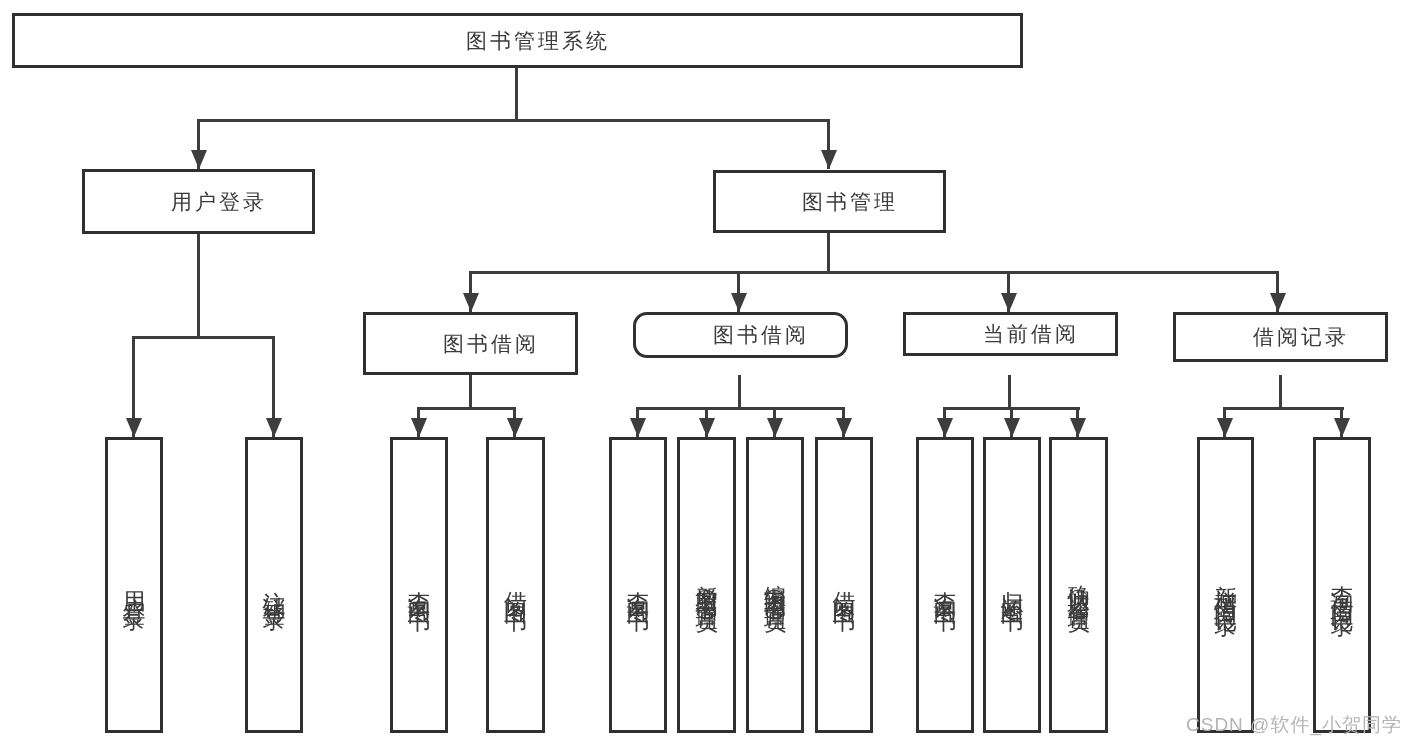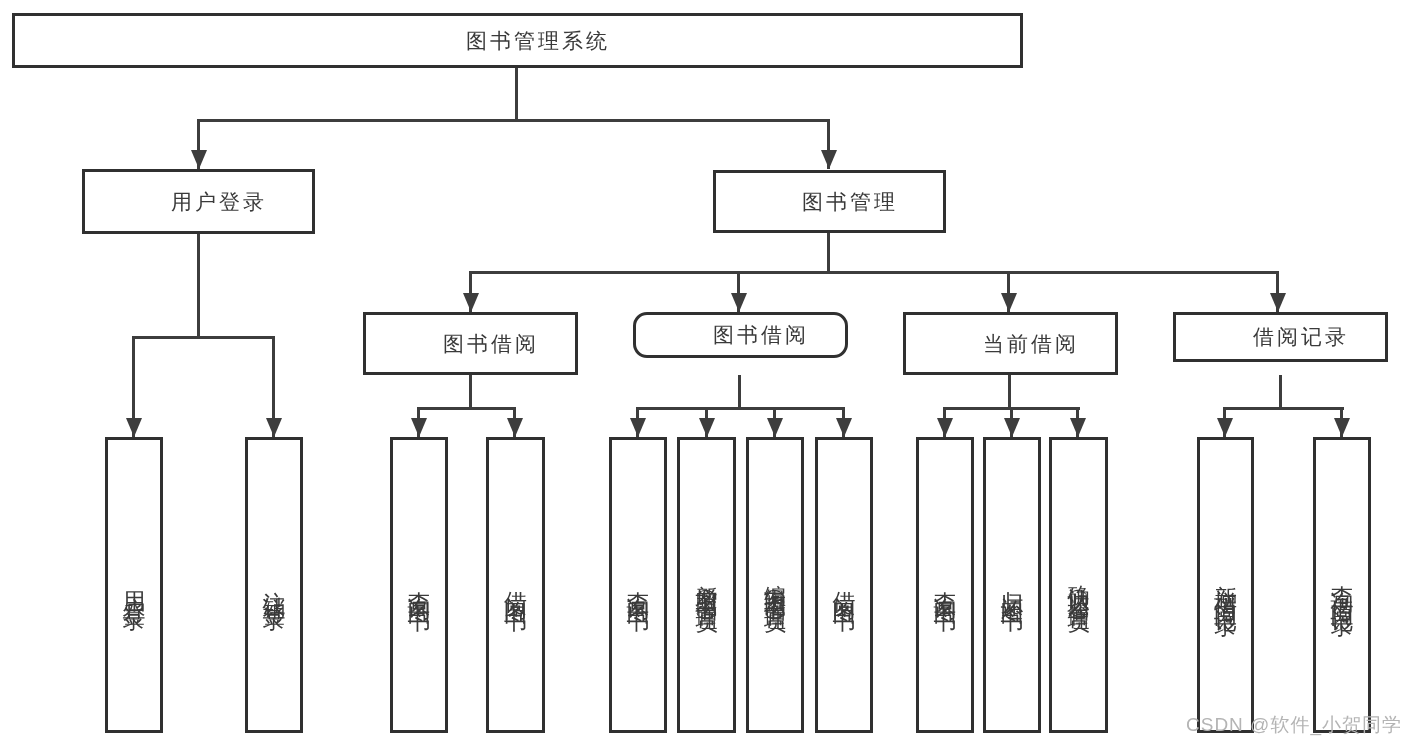--- a/index.html
+++ b/index.html
@@ -97,21 +97,21 @@
   <div class="hbox" style="left:713px; top:170px; width:233px; height:63px;text-align:center;">
     <span class="lbl">图书管理</span>
   </div>
 
   <div class="hbox" style="left:363px; top:312px; width:215px; height:63px;">
     <span class="lbl">图书借阅</span>
   </div>
   <div class="hbox" style="left:633px; top:312px; width:215px; height:46px;border-radius:14px;">
     <span class="lbl">图书借阅</span>
   </div>
-  <div class="hbox" style="left:903px; top:312px; width:215px; height:63px;">
+  <div class="hbox" style="left:903px; top:312px; width:215px; height:44px;">
     <span class="lbl">当前借阅</span>
   </div>
   <div class="hbox" style="left:1173px; top:312px; width:215px; height:50px;">
     <span class="lbl">借阅记录</span>
   </div>
 
   <div class="vbox" style="left:105px; width:58px;">
     <span class="vlbl">用户登录</span>
   </div>
   <div class="vbox" style="left:245px; width:58px;">

